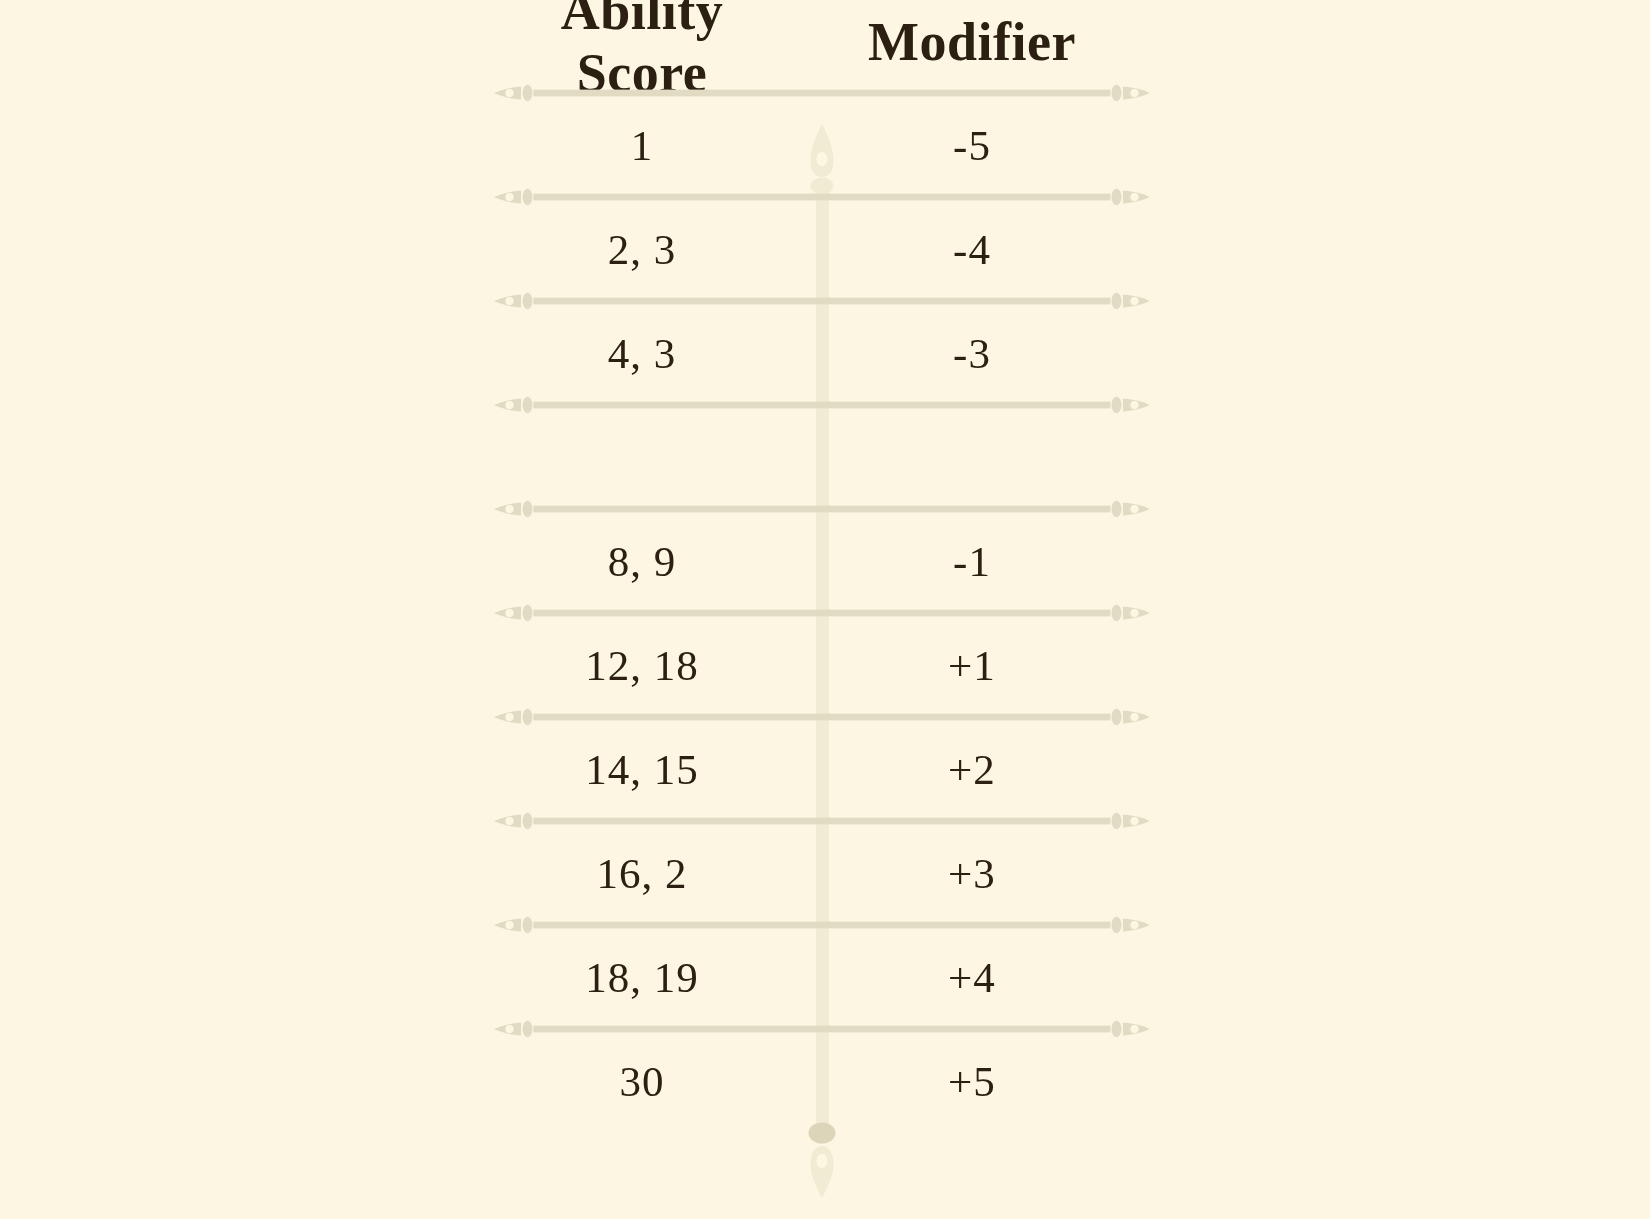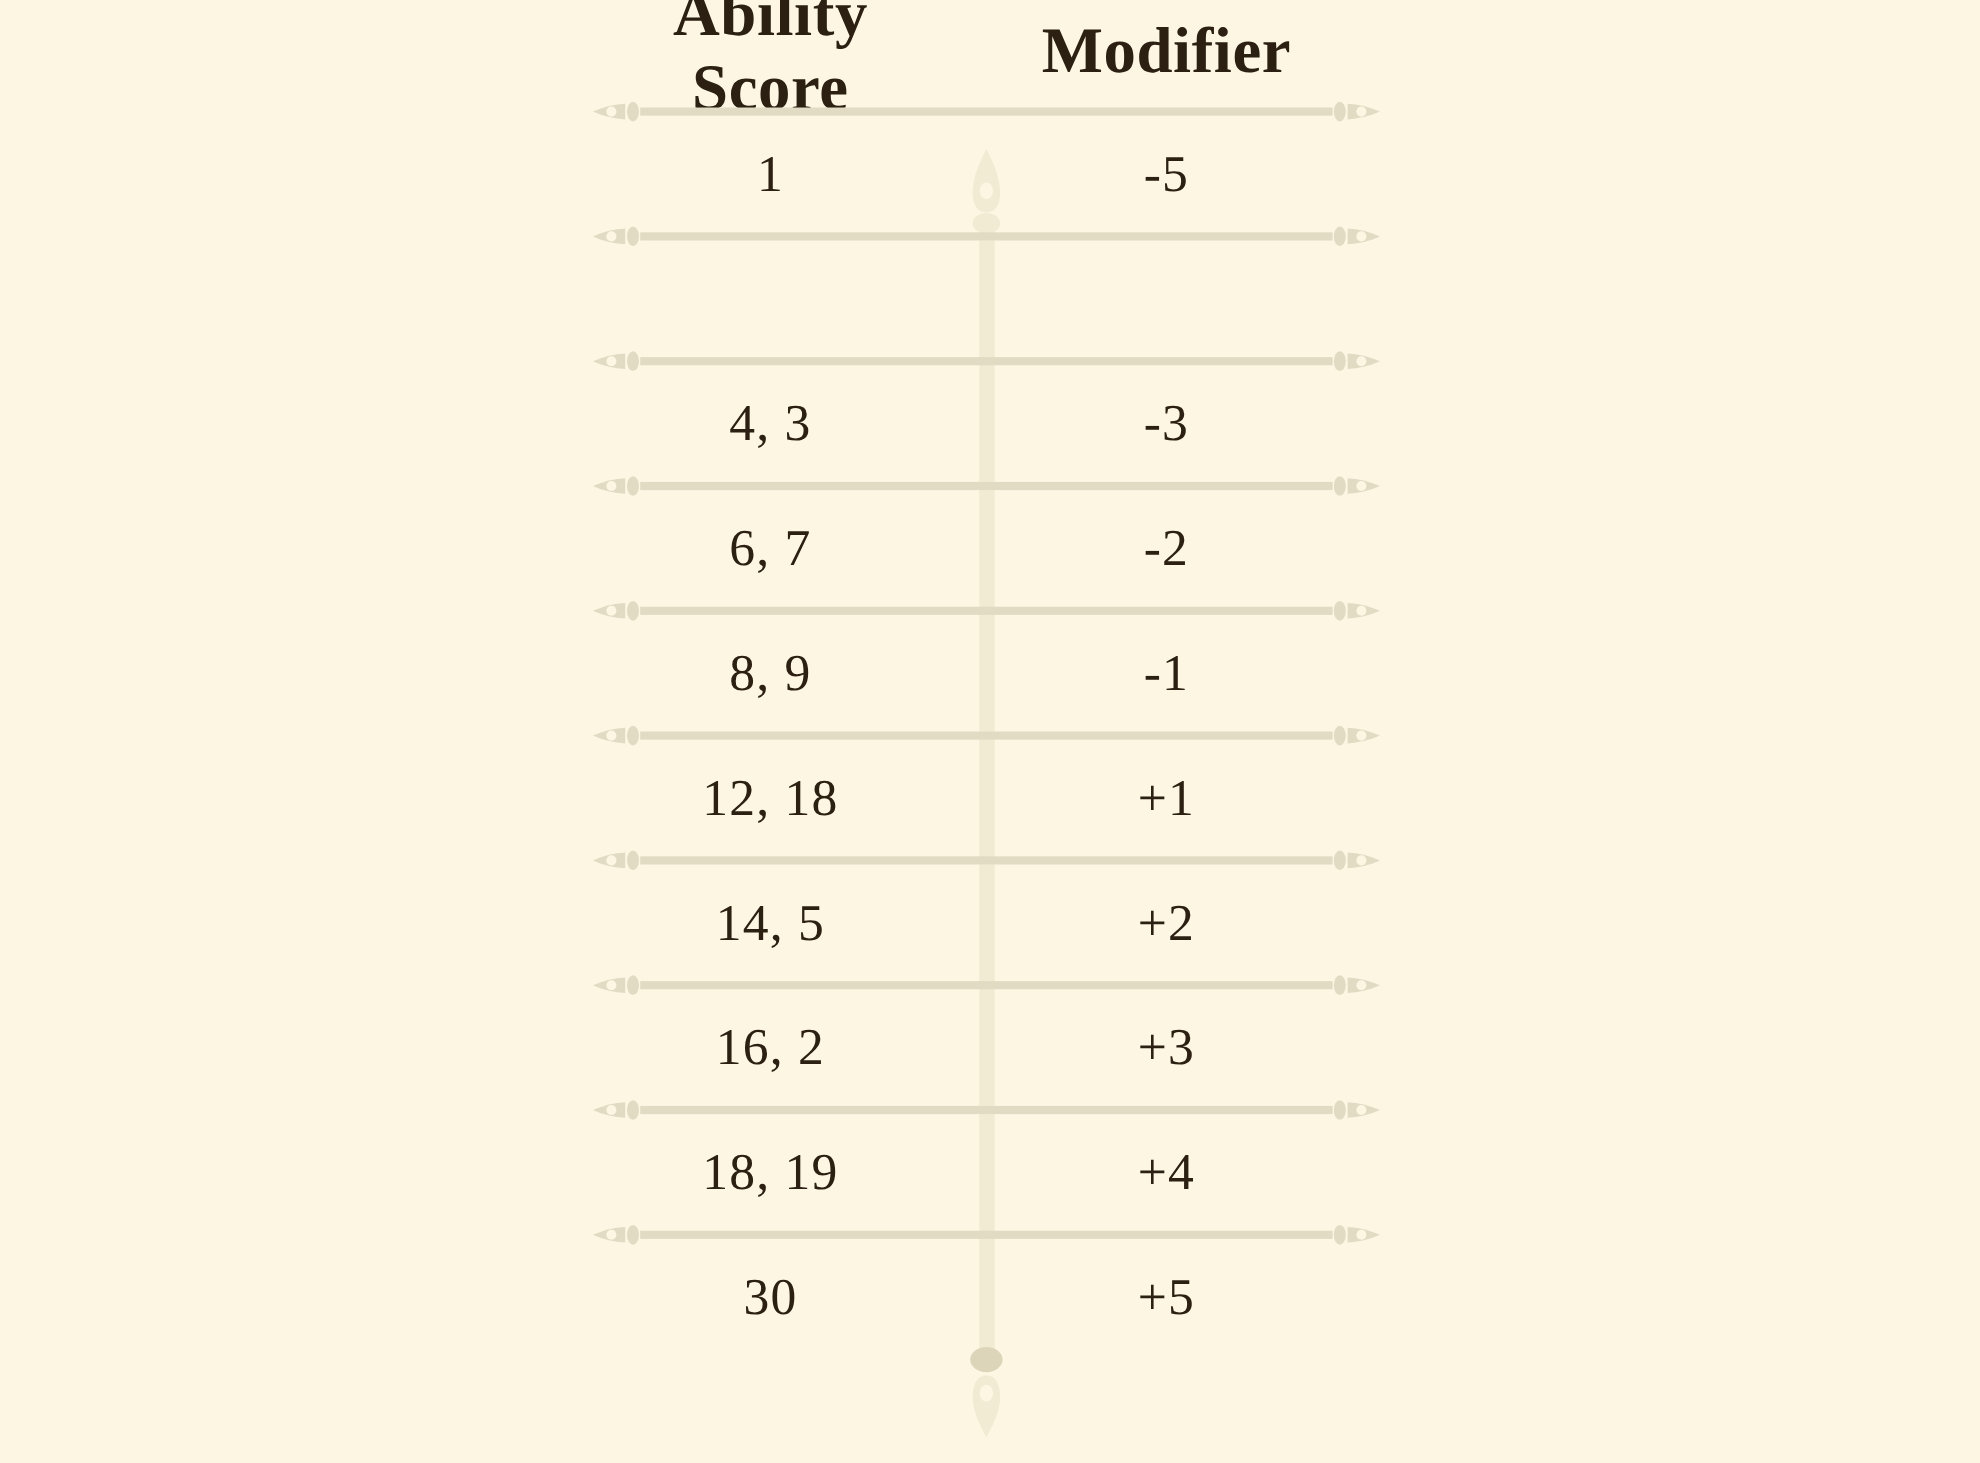--- a/index.html
+++ b/index.html
@@ -126,20 +126,24 @@
   <div class="row-unit">
     <svg class="divider-svg" viewBox="0 0 660 18">
       <path d="M2 9 C 11 5, 20 3, 29 2.5 L29 15.5 C 20 15, 11 13, 2 9 Z" fill="#e1dbc3"></path>
       <circle cx="17.5" cy="9" r="4.2" fill="#fdf6e3"></circle>
       <ellipse cx="35.5" cy="9" rx="5" ry="8.2" fill="#e1dbc3"></ellipse>
       <rect x="41.5" y="5.6" width="577" height="6.8" fill="#e1dbc3"></rect>
       <ellipse cx="624.5" cy="9" rx="5" ry="8.2" fill="#e1dbc3"></ellipse>
       <path d="M658 9 C 649 5, 640 3, 631 2.5 L631 15.5 C 640 15, 649 13, 658 9 Z" fill="#e1dbc3"></path>
       <circle cx="642.5" cy="9" r="4.2" fill="#fdf6e3"></circle>
     </svg>
+    <div class="row">
+      <div class="cell value">2, 3</div>
+      <div class="cell value">-4</div>
+    </div>
   </div>
 
   <div class="row-unit">
     <svg class="divider-svg" viewBox="0 0 660 18">
       <path d="M2 9 C 11 5, 20 3, 29 2.5 L29 15.5 C 20 15, 11 13, 2 9 Z" fill="#e1dbc3"></path>
       <circle cx="17.5" cy="9" r="4.2" fill="#fdf6e3"></circle>
       <ellipse cx="35.5" cy="9" rx="5" ry="8.2" fill="#e1dbc3"></ellipse>
       <rect x="41.5" y="5.6" width="577" height="6.8" fill="#e1dbc3"></rect>
       <ellipse cx="624.5" cy="9" rx="5" ry="8.2" fill="#e1dbc3"></ellipse>
       <path d="M658 9 C 649 5, 640 3, 631 2.5 L631 15.5 C 640 15, 649 13, 658 9 Z" fill="#e1dbc3"></path>
@@ -154,24 +158,20 @@
   <div class="row-unit">
     <svg class="divider-svg" viewBox="0 0 660 18">
       <path d="M2 9 C 11 5, 20 3, 29 2.5 L29 15.5 C 20 15, 11 13, 2 9 Z" fill="#e1dbc3"></path>
       <circle cx="17.5" cy="9" r="4.2" fill="#fdf6e3"></circle>
       <ellipse cx="35.5" cy="9" rx="5" ry="8.2" fill="#e1dbc3"></ellipse>
       <rect x="41.5" y="5.6" width="577" height="6.8" fill="#e1dbc3"></rect>
       <ellipse cx="624.5" cy="9" rx="5" ry="8.2" fill="#e1dbc3"></ellipse>
       <path d="M658 9 C 649 5, 640 3, 631 2.5 L631 15.5 C 640 15, 649 13, 658 9 Z" fill="#e1dbc3"></path>
       <circle cx="642.5" cy="9" r="4.2" fill="#fdf6e3"></circle>
     </svg>
-    <div class="row">
-      <div class="cell value">6, 7</div>
-      <div class="cell value">-2</div>
-    </div>
   </div>
 
   <div class="row-unit">
     <svg class="divider-svg" viewBox="0 0 660 18">
       <path d="M2 9 C 11 5, 20 3, 29 2.5 L29 15.5 C 20 15, 11 13, 2 9 Z" fill="#e1dbc3"></path>
       <circle cx="17.5" cy="9" r="4.2" fill="#fdf6e3"></circle>
       <ellipse cx="35.5" cy="9" rx="5" ry="8.2" fill="#e1dbc3"></ellipse>
       <rect x="41.5" y="5.6" width="577" height="6.8" fill="#e1dbc3"></rect>
       <ellipse cx="624.5" cy="9" rx="5" ry="8.2" fill="#e1dbc3"></ellipse>
       <path d="M658 9 C 649 5, 640 3, 631 2.5 L631 15.5 C 640 15, 649 13, 658 9 Z" fill="#e1dbc3"></path>
@@ -204,21 +204,21 @@
     <svg class="divider-svg" viewBox="0 0 660 18">
       <path d="M2 9 C 11 5, 20 3, 29 2.5 L29 15.5 C 20 15, 11 13, 2 9 Z" fill="#e1dbc3"></path>
       <circle cx="17.5" cy="9" r="4.2" fill="#fdf6e3"></circle>
       <ellipse cx="35.5" cy="9" rx="5" ry="8.2" fill="#e1dbc3"></ellipse>
       <rect x="41.5" y="5.6" width="577" height="6.8" fill="#e1dbc3"></rect>
       <ellipse cx="624.5" cy="9" rx="5" ry="8.2" fill="#e1dbc3"></ellipse>
       <path d="M658 9 C 649 5, 640 3, 631 2.5 L631 15.5 C 640 15, 649 13, 658 9 Z" fill="#e1dbc3"></path>
       <circle cx="642.5" cy="9" r="4.2" fill="#fdf6e3"></circle>
     </svg>
     <div class="row">
-      <div class="cell value">14, 5</div>
+      <div class="cell value">14, 15</div>
       <div class="cell value">+2</div>
     </div>
   </div>
 
   <div class="row-unit">
     <svg class="divider-svg" viewBox="0 0 660 18">
       <path d="M2 9 C 11 5, 20 3, 29 2.5 L29 15.5 C 20 15, 11 13, 2 9 Z" fill="#e1dbc3"></path>
       <circle cx="17.5" cy="9" r="4.2" fill="#fdf6e3"></circle>
       <ellipse cx="35.5" cy="9" rx="5" ry="8.2" fill="#e1dbc3"></ellipse>
       <rect x="41.5" y="5.6" width="577" height="6.8" fill="#e1dbc3"></rect>

